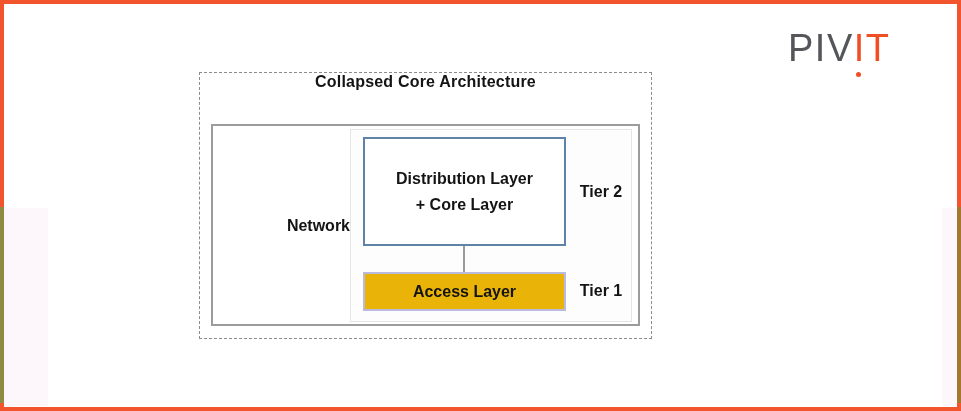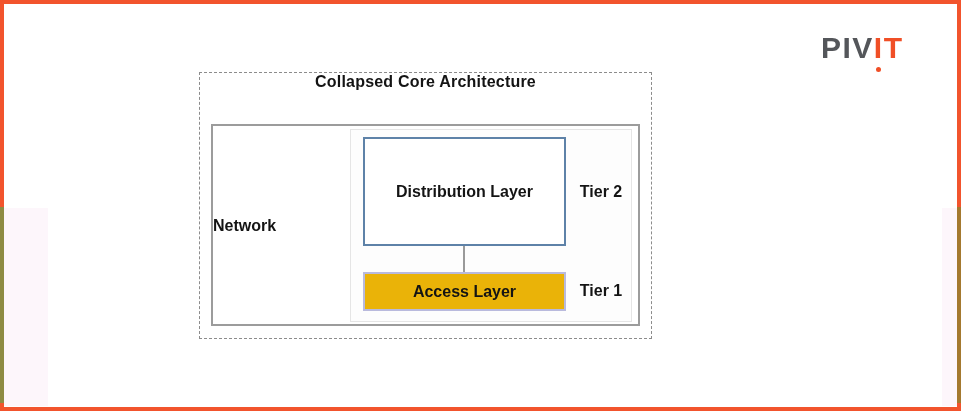--- a/index.html
+++ b/index.html
@@ -13,22 +13,22 @@
     pointer-events: none; z-index: 10;
   }
   .edge { position: absolute; z-index: 11; }
   .edge-left  { left: 0; top: 207px; width: 4px; height: 196px; background: #8e8b43; }
   .edge-right { right: 0; top: 207px; width: 4px; height: 196px; background: #a4792f; }
   .haze { position: absolute; z-index: 0; background: #fbeef7; opacity: 0.5; }
   .haze-left  { left: 4px; top: 208px; width: 44px; height: 198px; }
   .haze-right { right: 4px; top: 208px; width: 15px; height: 198px; }
 
   .logo {
-    position: absolute; left: 821px; top: 33px; z-index: 2;
-    font-size: 30px; font-weight: 700; letter-spacing: 1.5px; line-height: 30px;
+    position: absolute; left: 788px; top: 33px; z-index: 2;
+    font-size: 38px; font-weight: 400; letter-spacing: 1.5px; line-height: 30px;
     white-space: nowrap;
   }
   .logo-gray { color: #54565a; }
   .logo-orange { color: #f04f26; position: relative; }
   .logo-orange::after {
     content: ""; position: absolute; left: 2px; bottom: -8px;
     width: 5px; height: 5px; border-radius: 50%; background: #f04f26;
   }
 
   .dashed-box {
@@ -39,21 +39,21 @@
     position: absolute; left: 0; right: 0; top: 0;
     text-align: center; font-size: 16px; font-weight: 700; letter-spacing: 0.2px;
   }
 
   .network-box {
     position: absolute; left: 11px; top: 51px; width: 429px; height: 202px;
     border: 2px solid #9c9c9c; background: #ffffff;
   }
   .network-label {
     position: absolute; left: 0; top: 90px; width: 137px; height: 20px;
-    line-height: 20px; text-align: left; font-size: 16px; font-weight: 700;
+    line-height: 20px; text-align: right; font-size: 16px; font-weight: 700;
   }
   .tier-panel {
     position: absolute; left: 137px; top: 3px; width: 282px; height: 193px;
     border: 1px solid #e5e5e5; background: #fdfdfd;
   }
   .dist-box {
     position: absolute; left: 150px; top: 11px; width: 203px; height: 109px;
     border: 2px solid #5e82a8; background: #ffffff;
     display: flex; flex-direction: column; align-items: center; justify-content: center;
     font-size: 16px; font-weight: 700; line-height: 20px; text-align: center; gap: 6px;
@@ -90,20 +90,21 @@
   <div class="dashed-box">
     <div class="title">Collapsed Core Architecture</div>
 
     <div class="network-box">
       <div class="network-label">Network</div>
 
       <div class="tier-panel"></div>
 
       <div class="dist-box">
         <div>Distribution Layer</div>
+        <div>+ Core Layer</div>
       </div>
       <div class="tier-label tier2">Tier 2</div>
 
       <div class="connector"></div>
 
       <div class="access-box">
         <div>Access Layer</div>
       </div>
       <div class="tier-label tier1">Tier 1</div>
     </div>

